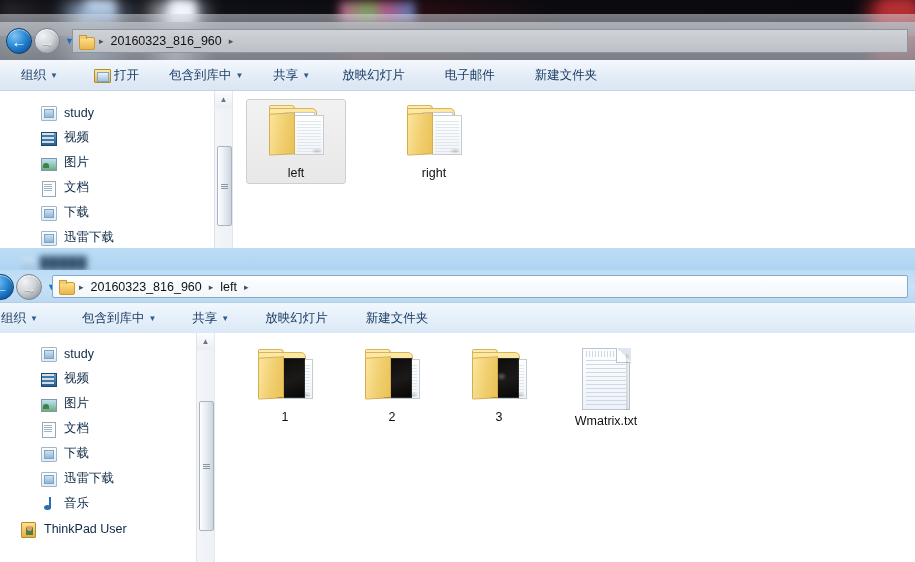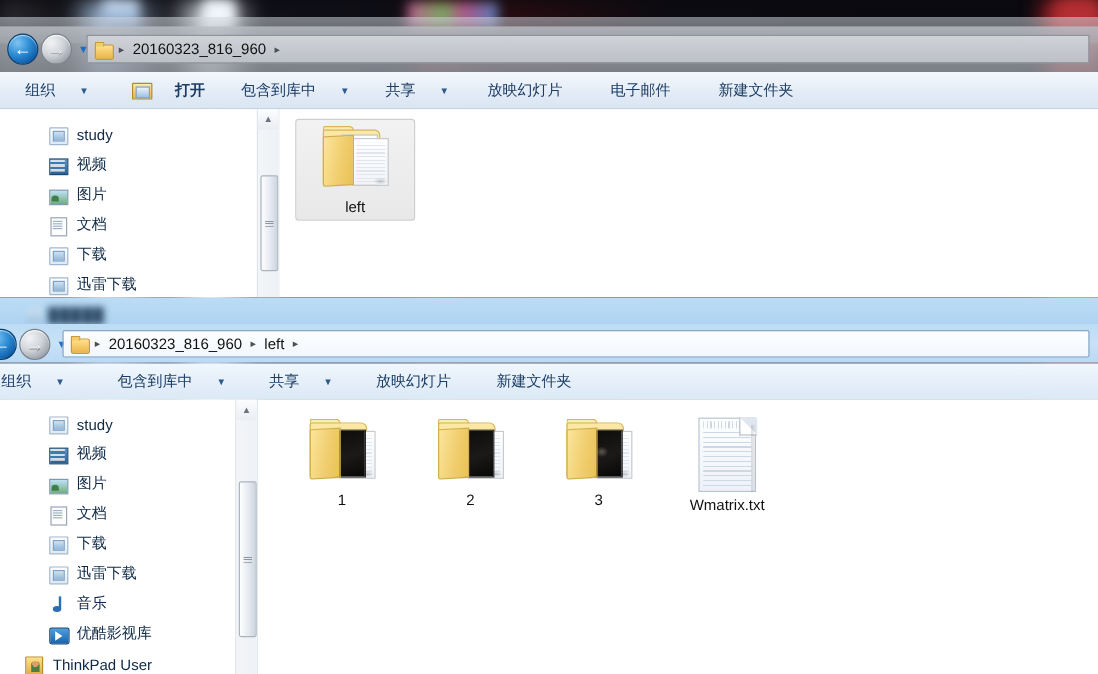--- a/index.html
+++ b/index.html
@@ -56,21 +56,21 @@
   .fldr-ico{width:15px;height:13px;position:relative;display:inline-block;flex:none;margin-right:2px;}
   .fldr-ico:before{content:"";position:absolute;left:0;top:2px;width:14px;height:11px;
     background:linear-gradient(180deg,#ffe08a,#e9b54a);border:1px solid #c99a36;border-radius:1px 2px 2px 2px;}
   .fldr-ico:after{content:"";position:absolute;left:0;top:0;width:6px;height:3px;
     background:#f5cc6d;border:1px solid #c99a36;border-bottom:none;border-radius:1px 1px 0 0;}
 
   .toolbar{position:absolute;left:0;width:915px;height:30px;
     background:linear-gradient(180deg,#f4f8fd,#e2ebf6 60%,#dbe6f4);
     border-bottom:1px solid #c5d3e5;display:flex;align-items:center;}
   .tbitem{font-size:12.5px;color:#1b3c63;padding:0 9px;height:22px;display:flex;
-    align-items:center;gap:20px;white-space:nowrap;}
+    align-items:center;gap:4px;white-space:nowrap;}
   .tbcaret{font-size:8px;color:#2e5a8c;}
   .tb-openico{width:16px;height:14px;position:relative;display:inline-block;}
   .tb-openico:before{content:"";position:absolute;left:0;top:1px;width:15px;height:12px;
     background:linear-gradient(180deg,#ffe9a8,#e5b250);border:1px solid #b08a2e;border-radius:1px;}
   .tb-openico:after{content:"";position:absolute;left:3px;top:4px;width:10px;height:8px;
     background:linear-gradient(180deg,#eaf3fb,#9cc2e0);border:1px solid #7da6c9;}
 
   .body-split{position:absolute;left:0;width:915px;background:#fff;display:flex;}
   .navpane{width:232px;height:100%;background:#fff;position:relative;flex:none;
     border-right:1px solid #e3e8ee;overflow:hidden;}
@@ -218,21 +218,21 @@
       <span class="crumb">20160323_816_960</span>
       <span class="crumb-sep">▸</span>
     </div>
   </div>
 
   <div class="toolbar" style="top:46px;">
     <div class="tbitem" style="margin-left:12px;">
       <span>组织</span>
       <span class="tbcaret">▼</span>
     </div>
-    <div class="tbitem" style="margin-left:18px;font-weight:bold;">
+    <div class="tbitem" style="margin-left:18px;">
       <span class="tb-openico"></span>
       <span>打开</span>
     </div>
     <div class="tbitem" style="margin-left:12px;">
       <span>包含到库中</span>
       <span class="tbcaret">▼</span>
     </div>
     <div class="tbitem" style="margin-left:12px;">
       <span>共享</span>
       <span class="tbcaret">▼</span>
@@ -299,20 +299,35 @@
               </div>
             <div class="bf-p2">
                 <div class="bf-lines"></div>
               </div>
             <div class="bf-front"></div>
               <div class="bf-shadow"></div>
           </div>
           <div class="filelabel">left</div>
         </div>
 
+        <div class="fileitem">
+          <div class="bigfolder">
+            <div class="bf-tab"></div>
+              <div class="bf-back"></div>
+            <div class="bf-p1">
+                <div class="bf-lines"></div>
+              </div>
+            <div class="bf-p2">
+                <div class="bf-lines"></div>
+              </div>
+            <div class="bf-front"></div>
+              <div class="bf-shadow"></div>
+          </div>
+          <div class="filelabel">right</div>
+        </div>
 
       </div>
     </div>
   </div>
 </div>
 
 <div class="win" id="win-bot">
 
   <div class="w2-title">
     <div class="w2-titleico"></div>
@@ -388,24 +403,20 @@
           <span class="navlabel">下载</span>
         </div>
         <div class="navitem">
           <span class="ni ic-lib"></span>
           <span class="navlabel">迅雷下载</span>
         </div>
         <div class="navitem">
           <span class="ni ic-music"></span>
           <span class="navlabel">音乐</span>
         </div>
-        <div class="navitem">
-          <span class="ni ic-youku"></span>
-          <span class="navlabel">优酷影视库</span>
-        </div>
         <div class="navitem l0">
           <span class="ni ic-user"></span>
           <span class="navlabel">ThinkPad User</span>
         </div>
 
       </div>
 
       <div class="vscroll">
         <div class="vs-up">▲</div>
         <div class="vs-thumb" style="top:68px;height:128px;">

